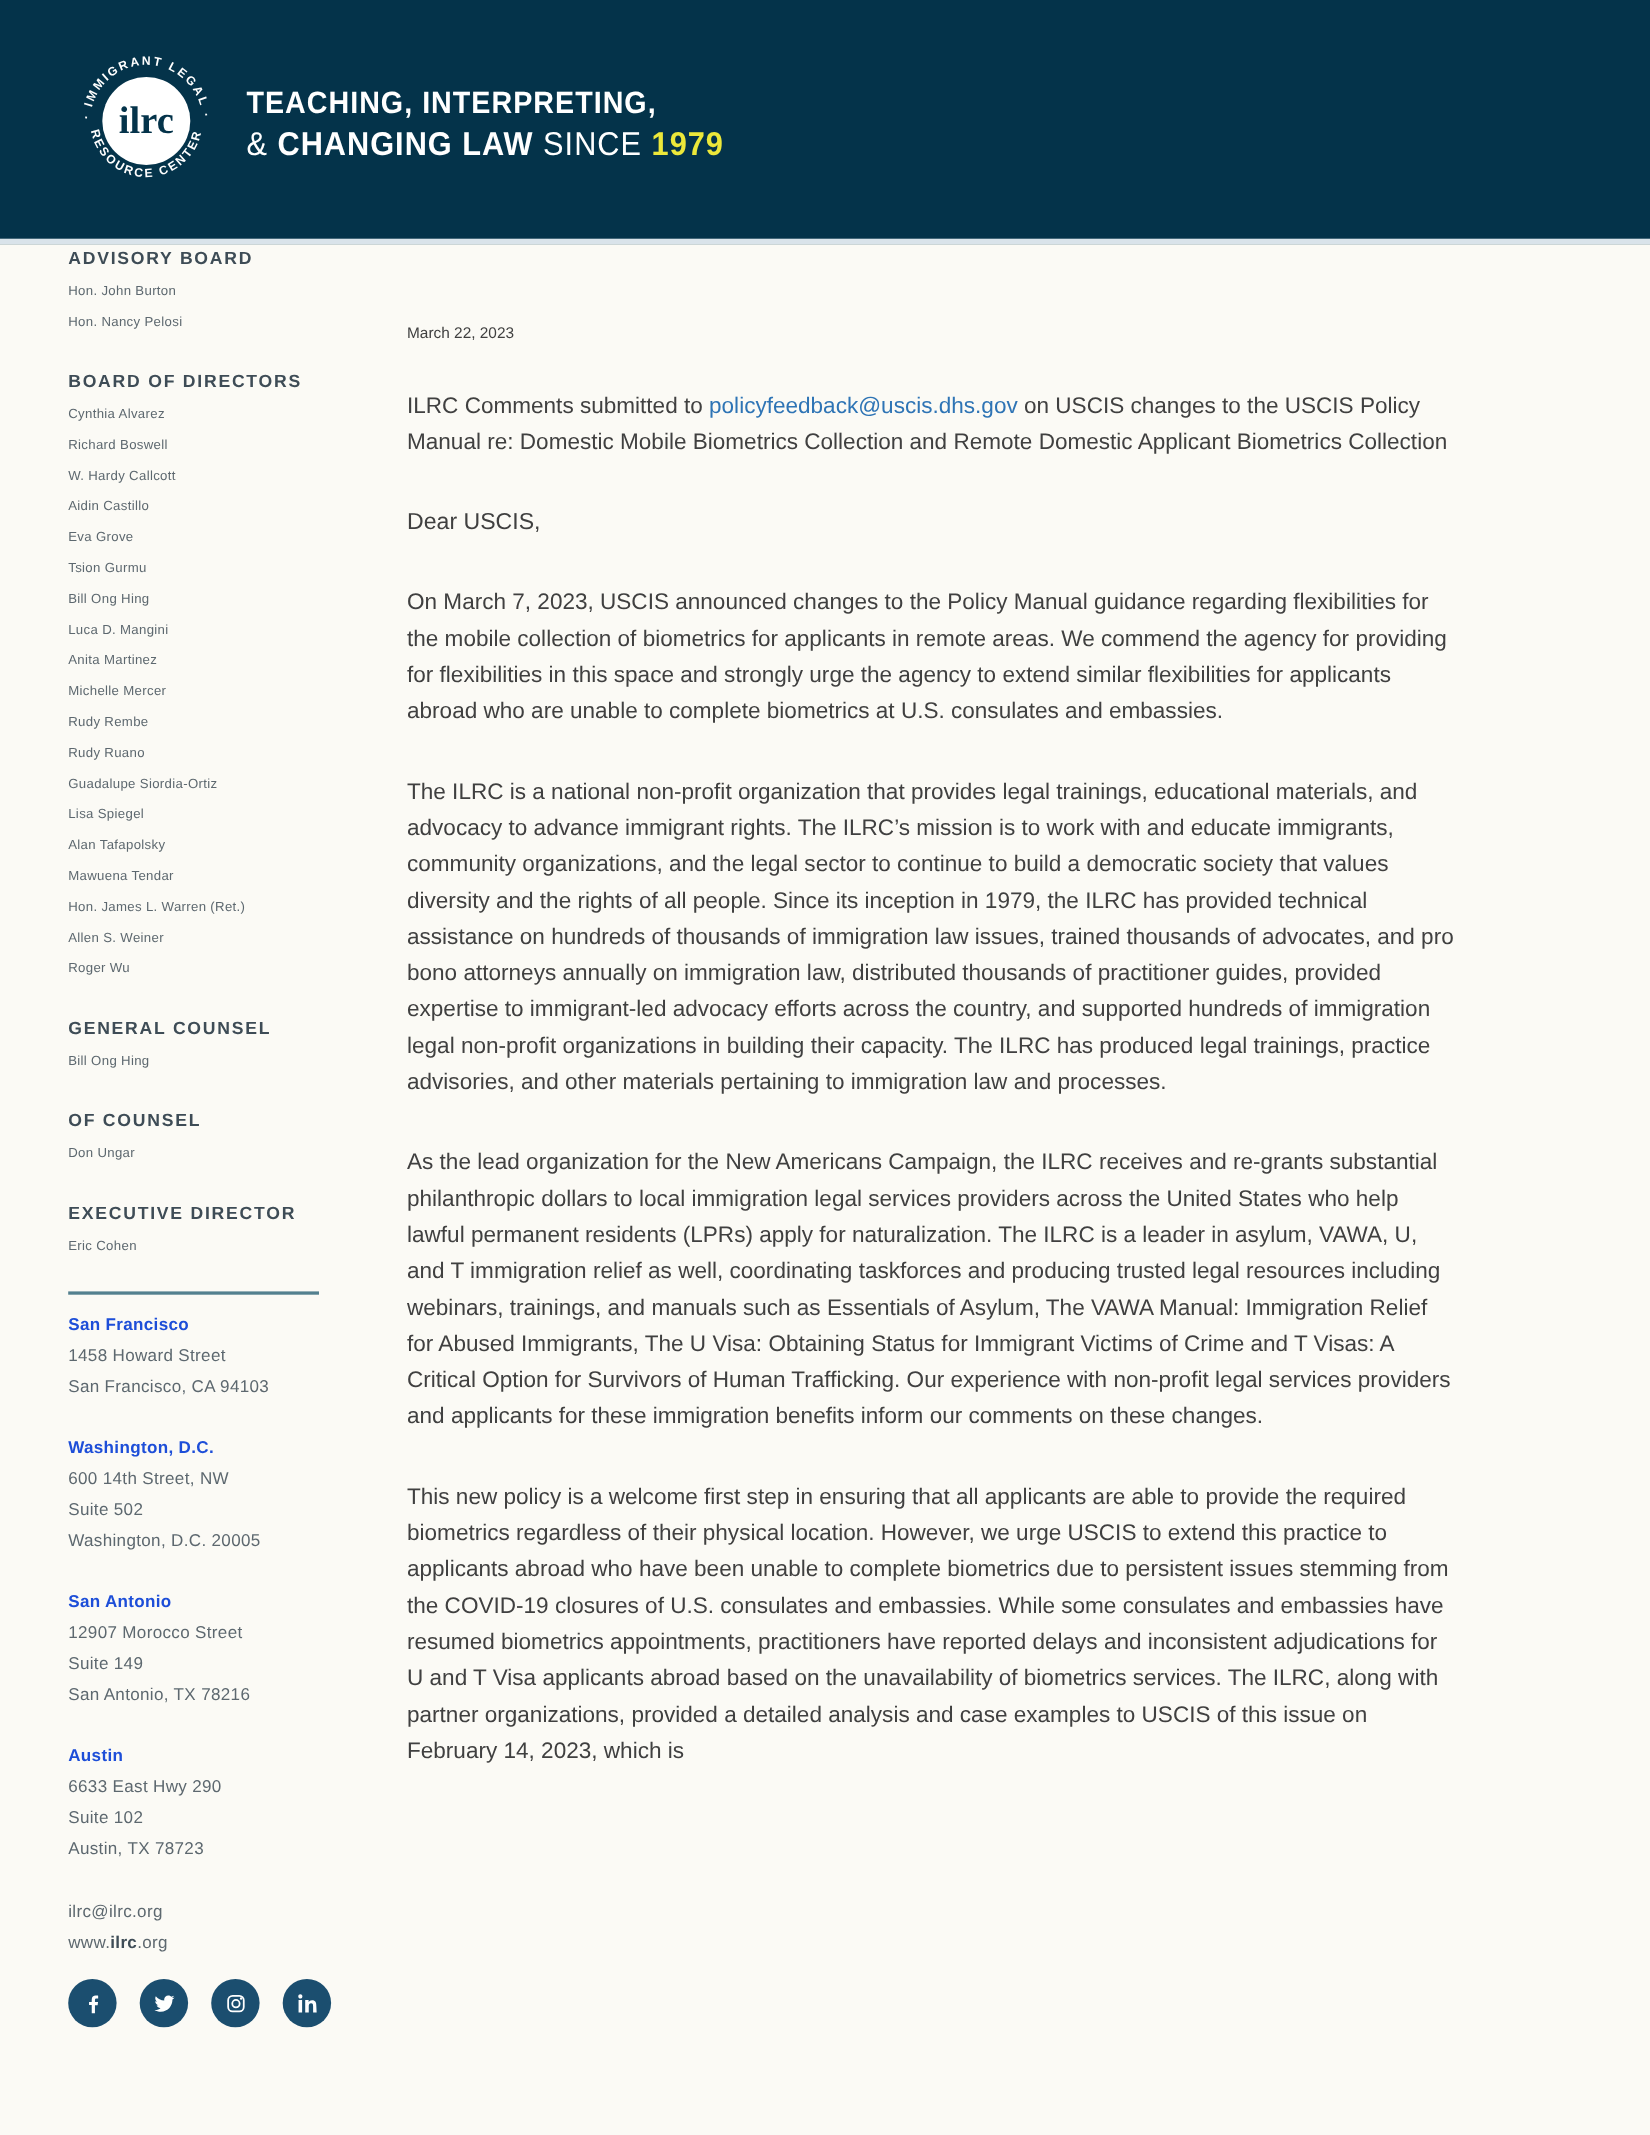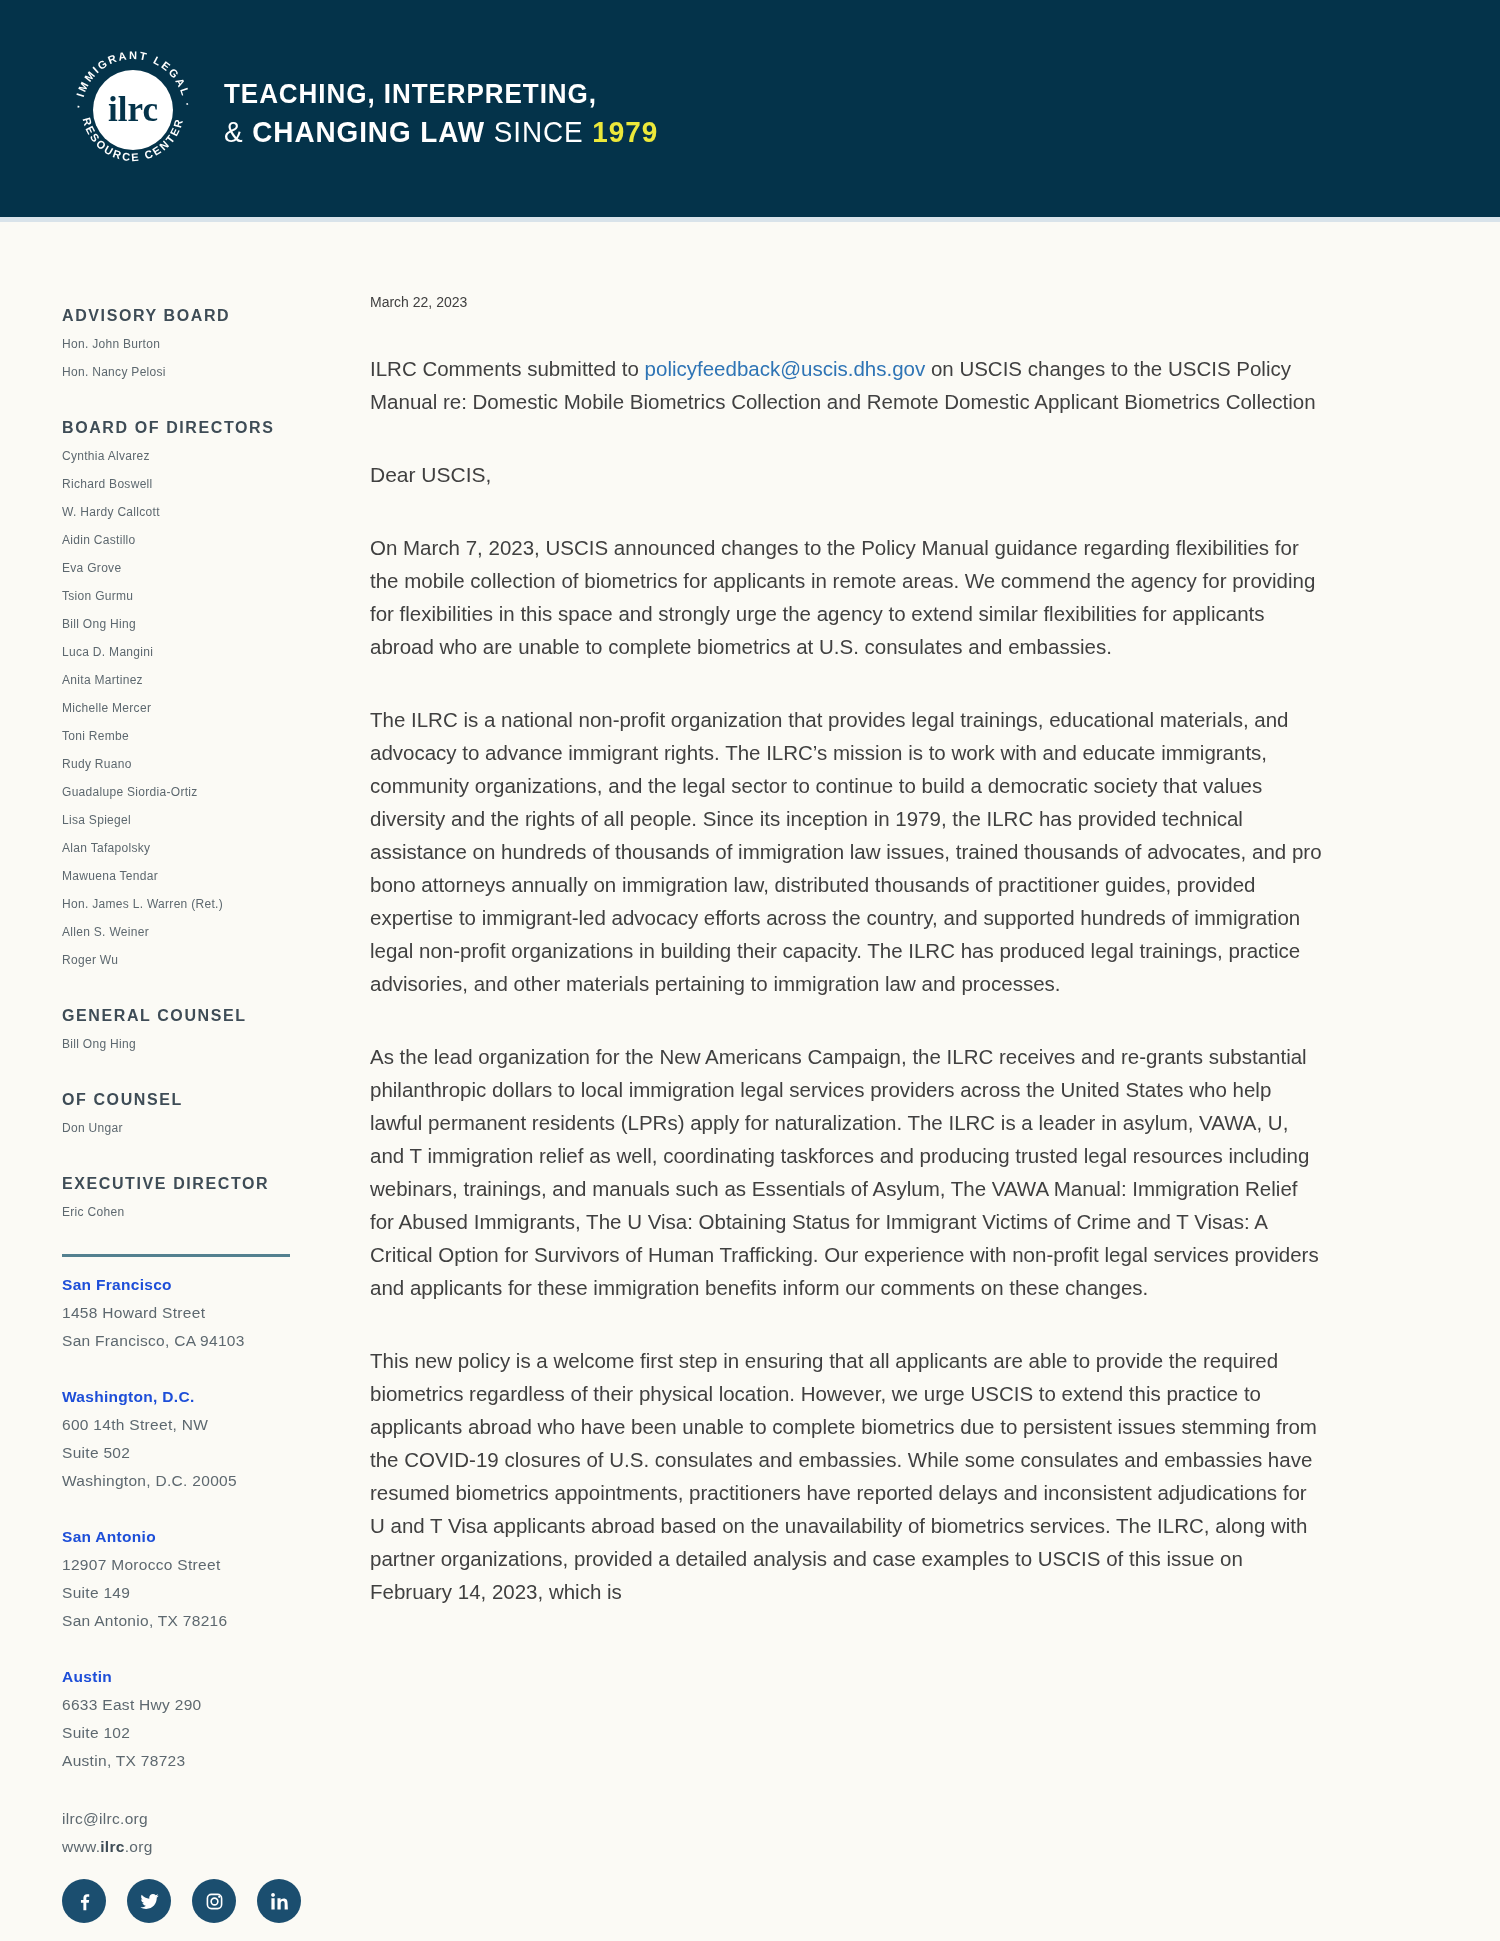--- a/index.html
+++ b/index.html
@@ -10,21 +10,21 @@
           border-bottom:5px solid #d9e3ea;box-sizing:border-box;}
   .logo-svg{position:absolute;left:58px;top:38px;}
   .tagline{position:absolute;left:224px;top:76px;color:#ffffff;transform:scaleX(.93);transform-origin:left top;
            white-space:nowrap;}
   .tag-line1{font-size:28px;font-weight:800;letter-spacing:1px;line-height:36px;}
   .tag-line2{font-size:30px;font-weight:800;letter-spacing:1px;line-height:40px;}
   .tag-light{font-weight:300;}
   .tag-year{font-weight:800;}
   
   .sidebar{position:absolute;left:62px;top:222px;width:240px;color:#5d686f;}
-  .sb-wrap{padding-top:80px;}
+  .sb-wrap{}
   .sb-section{margin-bottom:28px;}
   .sb-heading{font-size:16px;font-weight:700;letter-spacing:1.6px;color:#3e4c56;line-height:28px;}
   .sb-item{font-size:12px;line-height:28px;letter-spacing:.3px;}
   .sb-divider{border:none;border-top:3px solid #53808f;margin:14px 0 14px 0;width:228px;}
   .office{margin-bottom:28px;}
   .office-name{font-size:15.5px;font-weight:700;color:#1d4ed8;line-height:28px;letter-spacing:.3px;}
   .office-line{font-size:15.5px;line-height:28px;letter-spacing:.3px;}
   .contact{margin-top:30px;}
   .contact-line{font-size:15.5px;line-height:28px;letter-spacing:.3px;}
   .bold-ilrc{font-weight:700;color:#3e4c56;}
@@ -79,21 +79,21 @@
             <div class="sb-item">Cynthia Alvarez</div>
             <div class="sb-item">Richard Boswell</div>
             <div class="sb-item">W. Hardy Callcott</div>
             <div class="sb-item">Aidin Castillo</div>
             <div class="sb-item">Eva Grove</div>
             <div class="sb-item">Tsion Gurmu</div>
             <div class="sb-item">Bill Ong Hing</div>
             <div class="sb-item">Luca D. Mangini</div>
             <div class="sb-item">Anita Martinez</div>
             <div class="sb-item">Michelle Mercer</div>
-            <div class="sb-item">Toni Rembe</div>
+            <div class="sb-item">Rudy Rembe</div>
             <div class="sb-item">Rudy Ruano</div>
             <div class="sb-item">Guadalupe Siordia-Ortiz</div>
             <div class="sb-item">Lisa Spiegel</div>
             <div class="sb-item">Alan Tafapolsky</div>
             <div class="sb-item">Mawuena Tendar</div>
             <div class="sb-item">Hon. James L. Warren (Ret.)</div>
             <div class="sb-item">Allen S. Weiner</div>
             <div class="sb-item">Roger Wu</div>
           </div>
           <div class="sb-section">

